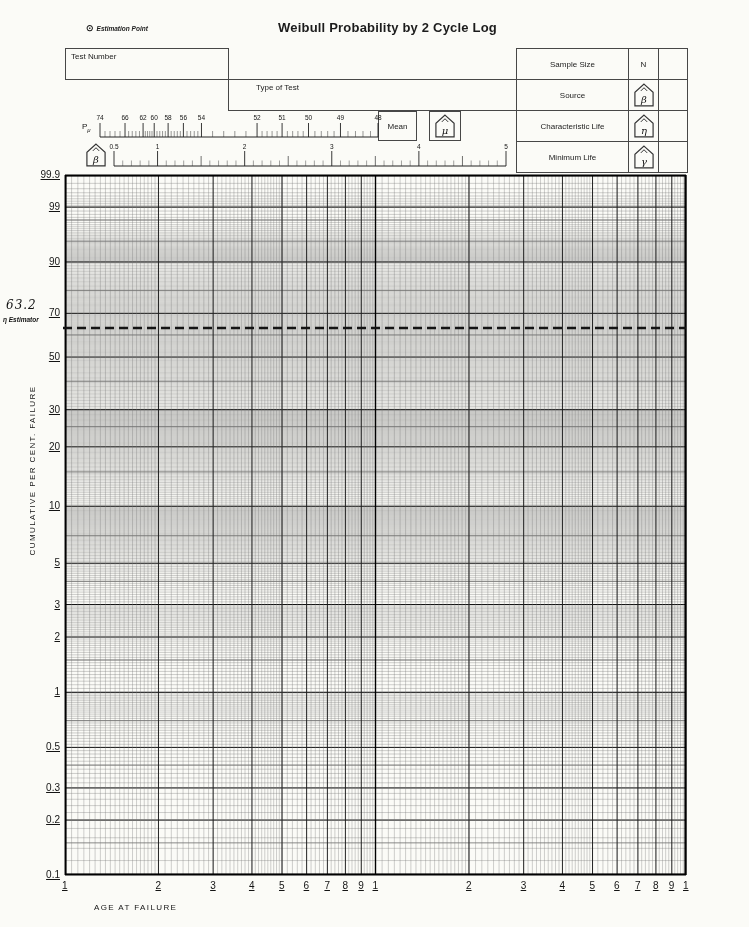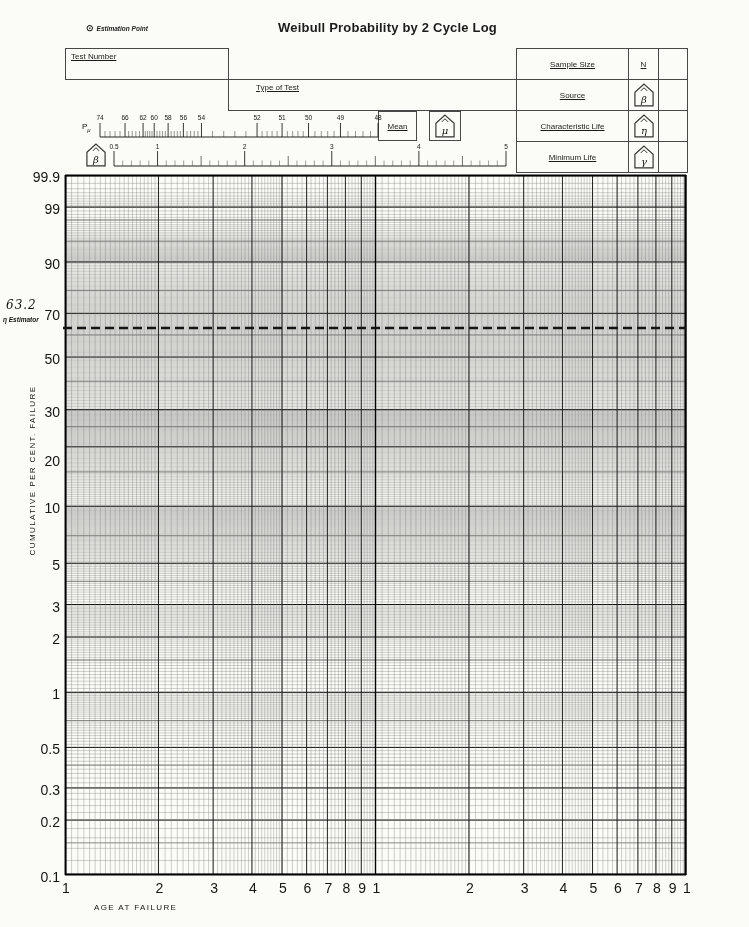--- a/index.html
+++ b/index.html
@@ -3,24 +3,24 @@
 <meta charset="utf-8">
 <style>
   html,body{margin:0;padding:0;background:#9a9a9a;}
   .page{position:relative;width:749px;height:927px;margin:0 auto;background:#fbfbf7;
         font-family:"Liberation Sans",sans-serif;color:#1c1c1c;overflow:hidden;}
   .title{position:absolute;top:20px;left:0;width:100%;text-align:center;
          font-weight:bold;font-size:13px;letter-spacing:.2px;padding-left:13px;}
   .legend{position:absolute;left:86px;top:24px;display:flex;align-items:center;gap:3px;
           font-size:6.5px;font-weight:bold;font-style:italic;}
   .legend .mark{font-size:9px;font-style:normal;line-height:8px;}
-  .cell{position:absolute;box-sizing:border-box;border:1px solid #474747;font-size:8px;text-decoration:underline;}
+  .cell{position:absolute;box-sizing:border-box;border:1px solid #474747;font-size:8px;}
   .cell.lab{padding:3px 0 0 5px;}
   .cell.center{display:flex;align-items:center;justify-content:center;text-align:center;}
-  .ylab,.xlab{position:absolute;font-size:14px;color:#141414;}
+  .ylab,.xlab{position:absolute;font-size:10px;color:#141414;text-decoration:underline;}
   .ylab{width:36px;text-align:right;}
   .axis-x{position:absolute;left:94px;top:903px;font-size:8px;letter-spacing:1.4px;color:#141414;}
   .axis-y{position:absolute;left:-68px;top:466px;width:200px;text-align:center;font-size:8px;
           letter-spacing:1.4px;color:#141414;transform:rotate(-90deg);}
   #grid-svg{position:absolute;left:65px;top:175px;overflow:visible;}
   #pmu-svg{position:absolute;left:96px;top:111px;}
   #beta-svg{position:absolute;left:108px;top:142px;}
   .pmu-label{position:absolute;left:82px;top:122px;font-size:8px;color:#141414;}
   .pmu-label sub{font-size:6px;font-style:italic;}
   .pent{position:absolute;}
@@ -845,21 +845,21 @@
 
   <div class="axis-x">AGE AT FAILURE</div>
   <div class="axis-y">CUMULATIVE PER CENT. FAILURE</div>
 
 <div class="ylab" style="left: 24px; top: 169px;">99.9</div>
     <div class="ylab" style="left: 24px; top: 201.107px;">99</div>
     <div class="ylab" style="left: 24px; top: 255.995px;">90</div>
     <div class="ylab" style="left: 24px; top: 307.34px;">70</div>
     <div class="ylab" style="left: 24px; top: 351.062px;">50</div>
     <div class="ylab" style="left: 24px; top: 403.675px;">30</div>
-    <div class="ylab" style="left: 24px; top: 440.814px; margin-top: 12px;">20</div>
+    <div class="ylab" style="left: 24px; top: 440.814px;">20</div>
     <div class="ylab" style="left: 24px; top: 500.238px;">10</div>
     <div class="ylab" style="left: 24px; top: 557.238px;">5</div>
     <div class="ylab" style="left: 24px; top: 598.508px;">3</div>
     <div class="ylab" style="left: 24px; top: 631.02px;">2</div>
     <div class="ylab" style="left: 24px; top: 686.309px;">1</div>
     <div class="ylab" style="left: 24px; top: 741.396px;">0.5</div>
     <div class="ylab" style="left: 24px; top: 781.926px;">0.3</div>
     <div class="ylab" style="left: 24px; top: 814.073px;">0.2</div>
     <div class="ylab" style="left: 24px; top: 869px;">0.1</div>
     <div class="xlab" style="left: 62px; top: 880px;">1</div>

